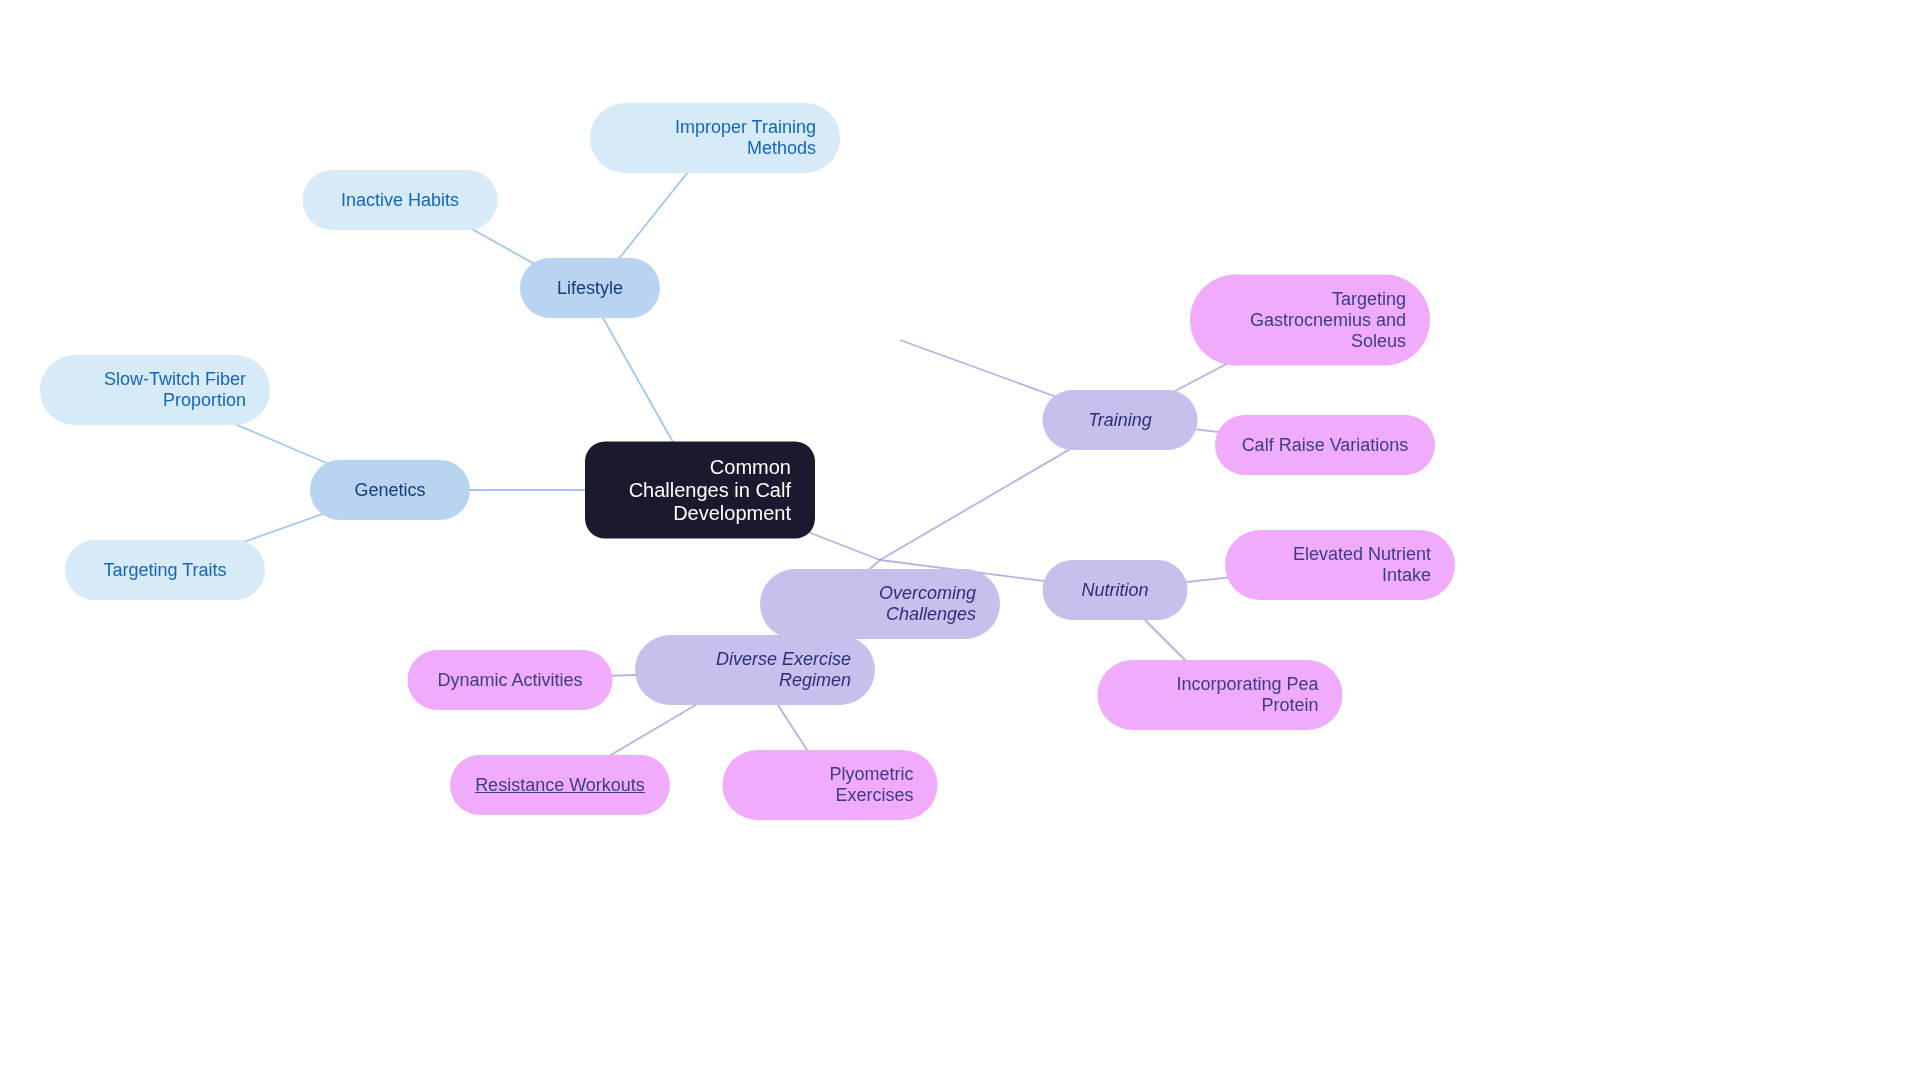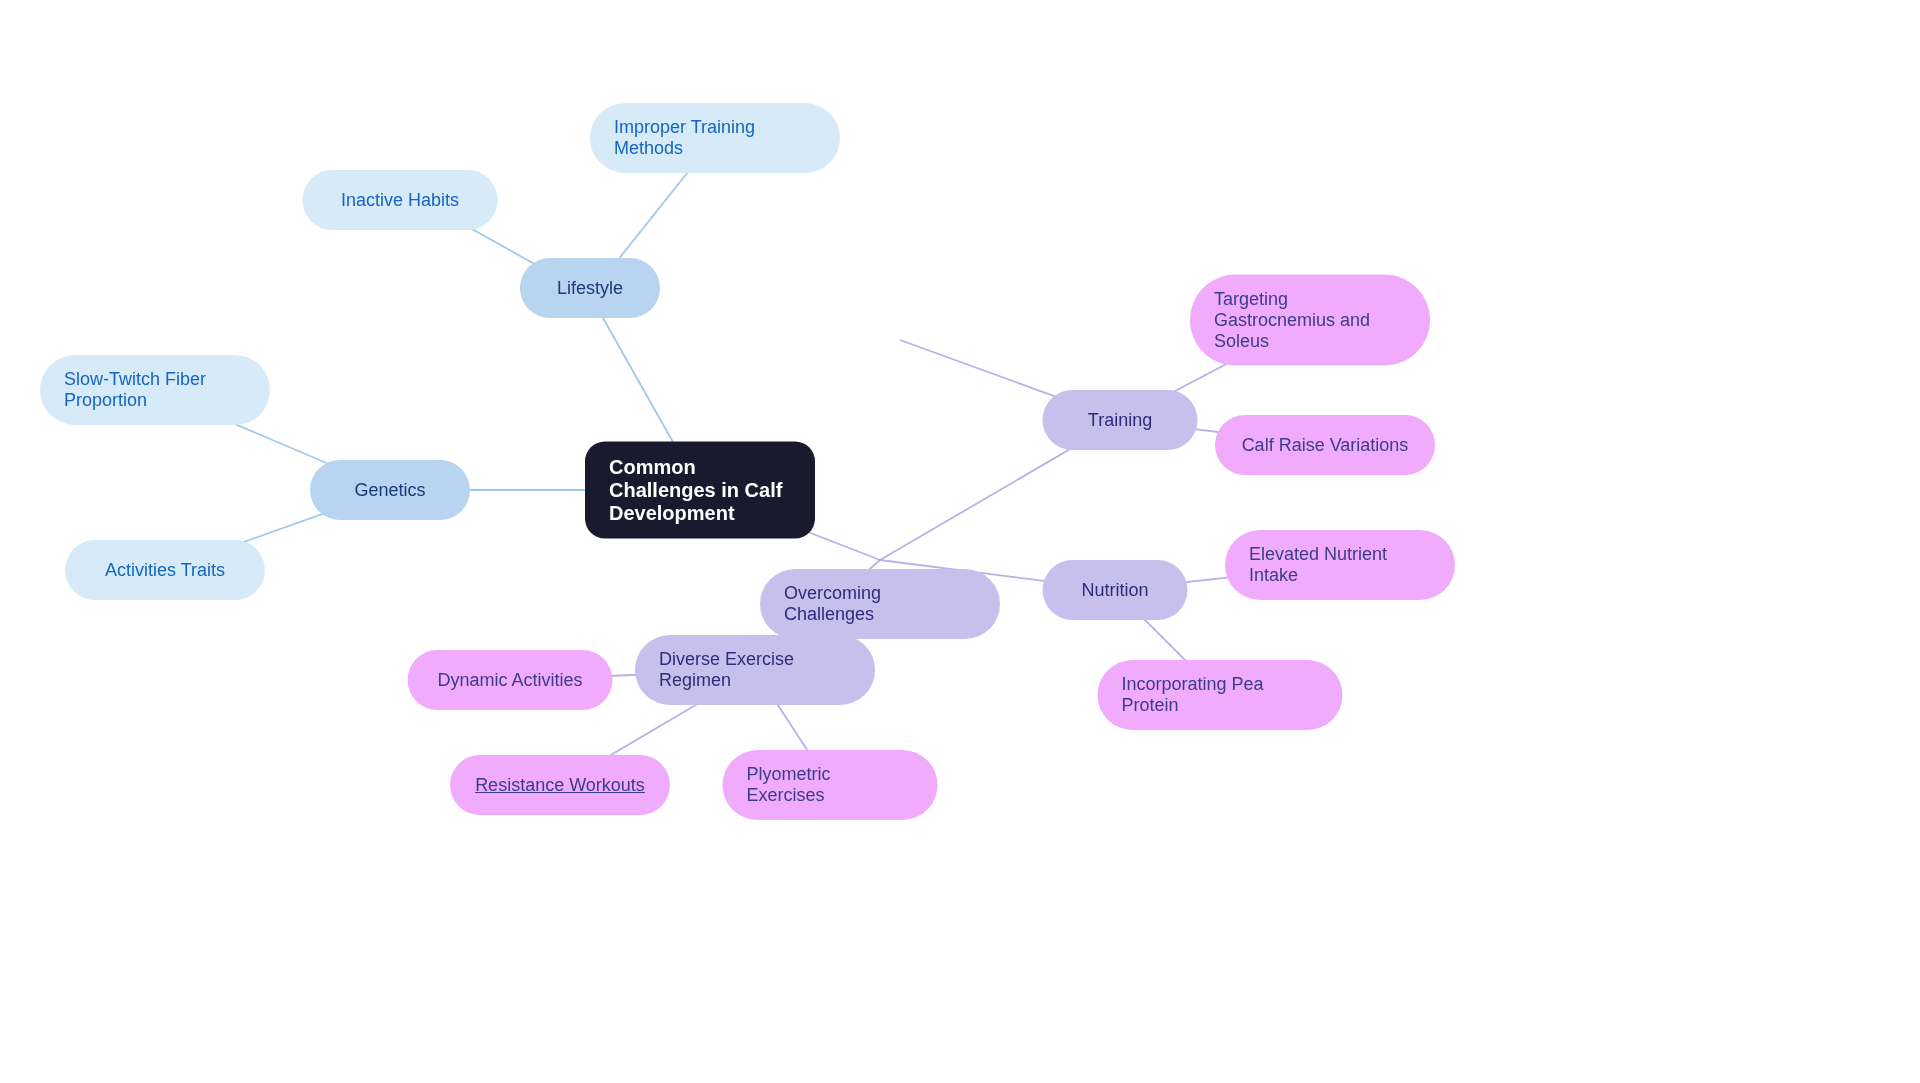--- a/index.html
+++ b/index.html
@@ -22,31 +22,31 @@
       width: 1920px;
       height: 1083px;
       pointer-events: none;
     }
     .node {
       position: absolute;
       border-radius: 50px;
       display: flex;
       align-items: center;
       justify-content: center;
-      text-align: left;
+      text-align: right;
       font-size: 18px;
       padding: 14px 24px;
       cursor: pointer;
       transform: translate(-50%, -50%);
     }
     .node-center {
       background: #1a1a2e;
       color: #ffffff;
       font-size: 20px;
-      font-weight: 700;
+      font-weight: 400;
       width: 230px;
       border-radius: 20px;
     }
     .node-blue-light {
       background: #d6eaf8;
       color: #1565c0;
       border: none;
     }
     .node-purple-light {
       background: #f0abfc;
@@ -55,20 +55,21 @@
     }
     .node-blue-mid {
       background: #b8d4f0;
       color: #1a3a7a;
       border: none;
     }
     .node-purple-mid {
       background: #c8c0ec;
       color: #2d2d7a;
       border: none;
+      font-style: italic;
     }
   </style>
 </head>
 <body>
 
 <div id="mindmap-container">
   <svg id="connections">
       <line x1="700" y1="490" x2="390" y2="490" stroke="#88bbe8" stroke-width="1.8" opacity="0.8"></line>
       <line x1="390" y1="490" x2="155" y2="390" stroke="#88bbe8" stroke-width="1.8" opacity="0.8"></line>
       <line x1="390" y1="490" x2="165" y2="570" stroke="#88bbe8" stroke-width="1.8" opacity="0.8"></line>
@@ -84,21 +85,21 @@
       <line x1="1115" y1="590" x2="1340" y2="565" stroke="#a89de0" stroke-width="1.8" opacity="0.8"></line>
       <line x1="1115" y1="590" x2="1220" y2="695" stroke="#a89de0" stroke-width="1.8" opacity="0.8"></line>
       <line x1="880" y1="560" x2="755" y2="670" stroke="#a89de0" stroke-width="1.8" opacity="0.8"></line>
       <line x1="755" y1="670" x2="510" y2="680" stroke="#a89de0" stroke-width="1.8" opacity="0.8"></line>
       <line x1="755" y1="670" x2="560" y2="785" stroke="#a89de0" stroke-width="1.8" opacity="0.8"></line>
       <line x1="755" y1="670" x2="830" y2="785" stroke="#a89de0" stroke-width="1.8" opacity="0.8"></line>
     </svg>
 <div class="node node-center" style="left: 700px; top: 490px; width: 230px; min-height: 80px;">Common Challenges in Calf Development</div>
     <div class="node node-blue-mid" style="left: 390px; top: 490px; width: 160px; min-height: 60px;">Genetics</div>
     <div class="node node-blue-light" style="left: 155px; top: 390px; width: 230px; min-height: 60px;">Slow-Twitch Fiber Proportion</div>
-    <div class="node node-blue-light" style="left: 165px; top: 570px; width: 200px; min-height: 60px;">Activities Traits</div>
+    <div class="node node-blue-light" style="left: 165px; top: 570px; width: 200px; min-height: 60px;">Targeting Traits</div>
     <div class="node node-blue-mid" style="left: 590px; top: 288px; width: 140px; min-height: 60px;">Lifestyle</div>
     <div class="node node-blue-light" style="left: 400px; top: 200px; width: 195px; min-height: 60px;">Inactive Habits</div>
     <div class="node node-blue-light" style="left: 715px; top: 138px; width: 250px; min-height: 60px;">Improper Training Methods</div>
     <div class="node node-purple-mid" style="left: 880px; top: 560px; width: 240px; min-height: 65px; margin-top: 44px;">Overcoming Challenges</div>
     <div class="node node-purple-mid" style="left: 1120px; top: 420px; width: 155px; min-height: 60px;">Training</div>
     <div class="node node-purple-light" style="left: 1310px; top: 320px; width: 240px; min-height: 75px;">Targeting Gastrocnemius and Soleus</div>
     <div class="node node-purple-mid" style="left: 1115px; top: 590px; width: 145px; min-height: 60px;">Nutrition</div>
     <div class="node node-purple-light" style="left: 1325px; top: 445px; width: 220px; min-height: 60px;">Calf Raise Variations</div>
     <div class="node node-purple-light" style="left: 1340px; top: 565px; width: 230px; min-height: 65px;">Elevated Nutrient Intake</div>
     <div class="node node-purple-light" style="left: 1220px; top: 695px; width: 245px; min-height: 60px;">Incorporating Pea Protein</div>

